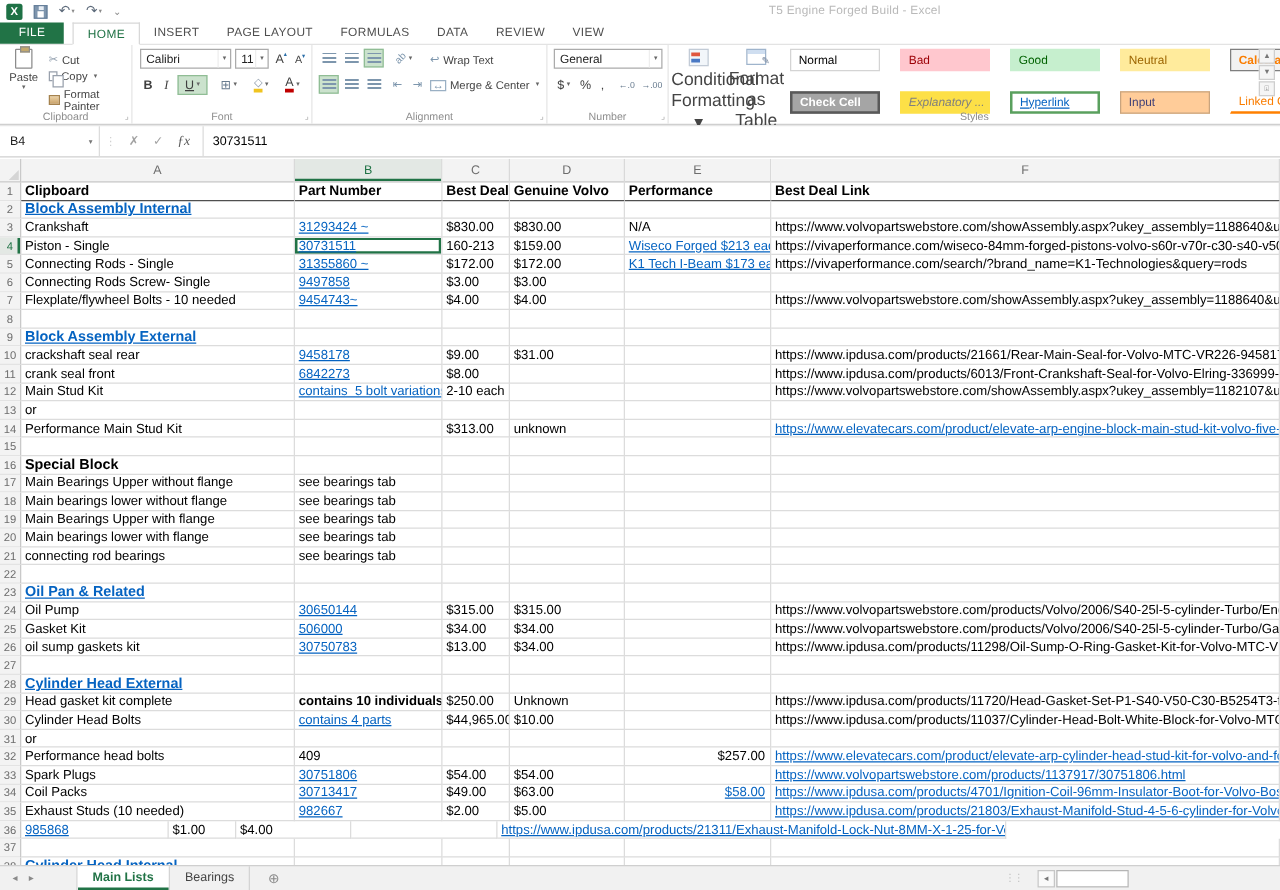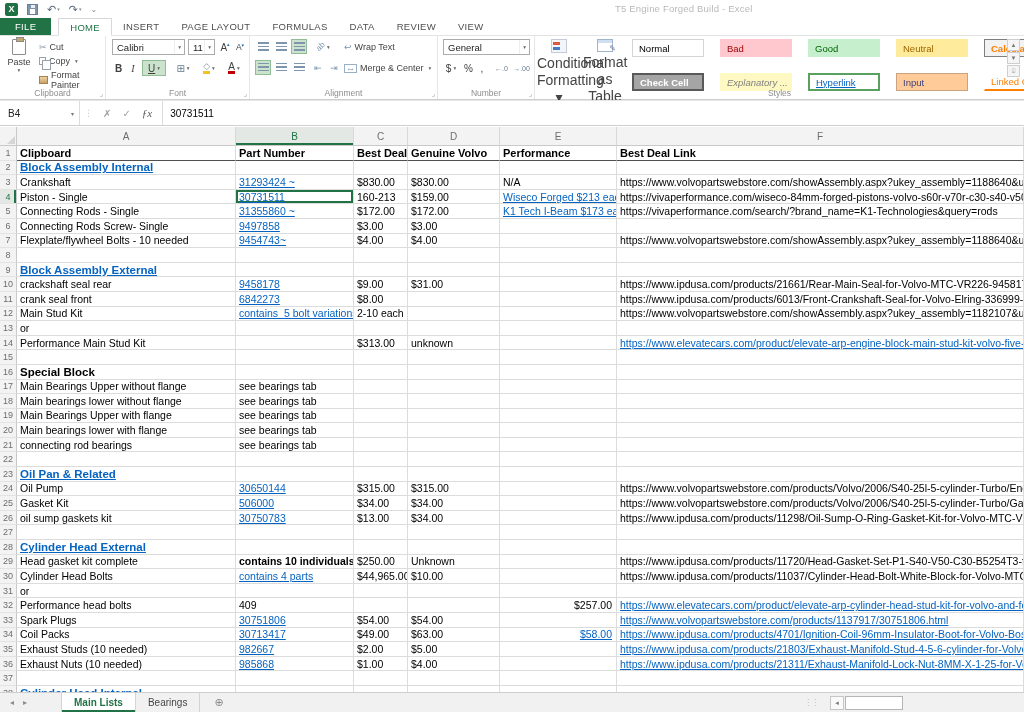--- a/index.html
+++ b/index.html
@@ -65,21 +65,21 @@
 .ft-i::after{content:"✎";position:absolute;right:-4px;bottom:-3px;font-size:8px;color:#7b8aa0}
 #gallery{position:absolute;left:97px;top:3px;display:grid;grid-template-columns:repeat(5,72px);
   grid-auto-rows:18px;gap:16px}
 .gcell{font-size:9.5px;display:flex;align-items:center;padding-left:6px;border:1px solid transparent;white-space:nowrap;overflow:hidden}
 .st-normal{background:#fff;border-color:#d4d4d4;color:#000}
 .st-bad{background:#ffc7ce;color:#9c0006}
 .st-good{background:#c6efce;color:#006100}
 .st-neutral{background:#ffeb9c;color:#9c6500}
 .st-calculation{background:#f2f2f2;color:#fa7d00;border-color:#7f7f7f;font-weight:bold}
 .st-checkcell{background:#a5a5a5;color:#fff;border:2px solid #595959;font-weight:bold}
-.st-explanatory{background:#fef9c3;color:#7f7f7f;font-style:italic}
+.st-explanatory{background:#fde047;color:#7f7f7f;font-style:italic}
 .st-hyperlink{background:#fff;color:#0563c1;text-decoration:underline;border:2px solid #5aa05e}
 .st-input{background:#ffcc99;color:#3f3f76;border-color:#c9a47e}
 .st-linkedcell{background:#fff;color:#fa7d00;border-bottom:2px solid #ff8001}
 #gal-scroll{position:absolute;left:472px;top:3px;display:flex;flex-direction:column;gap:1px}
 .gsb{width:13px;height:12px;border:1px solid #cecece;background:#f5f5f5;color:#777;font-size:6px;
   display:flex;align-items:center;justify-content:center}
 
 
 #fbar{position:absolute;top:100px;left:0;right:0;height:26px;background:#fff;
   border-top:1px solid #e6e6e6;border-bottom:1px solid #cfcfcf;display:flex;align-items:stretch}
@@ -642,21 +642,20 @@
         <div class="rn">35</div>
         <div class="cell" style="width: 219px;">Exhaust Studs (10 needed)</div>
         <div class="cell s-lnk" style="width: 118px;">982667</div>
         <div class="cell" style="width: 54px;">$2.00</div>
         <div class="cell" style="width: 92px;">$5.00</div>
         <div class="cell" style="width: 117px;"></div>
         <div class="cell s-ulnk" style="width: 407px;">https://www.ipdusa.com/products/21803/Exhaust-Manifold-Stud-4-5-6-cylinder-for-Volvo-A</div>
       </div>
       <div class="grow">
         <div class="rn">36</div>
-        <div class="cell" style="width: 219px;">Exhaust Nuts (10 needed)</div>
         <div class="cell s-lnk" style="width: 118px;">985868</div>
         <div class="cell" style="width: 54px;">$1.00</div>
         <div class="cell" style="width: 92px;">$4.00</div>
         <div class="cell" style="width: 117px;"></div>
         <div class="cell s-ulnk" style="width: 407px;">https://www.ipdusa.com/products/21311/Exhaust-Manifold-Lock-Nut-8MM-X-1-25-for-Volvo</div>
       </div>
       <div class="grow">
         <div class="rn">37</div>
         <div class="cell" style="width: 219px;"></div>
         <div class="cell" style="width: 118px;"></div>

